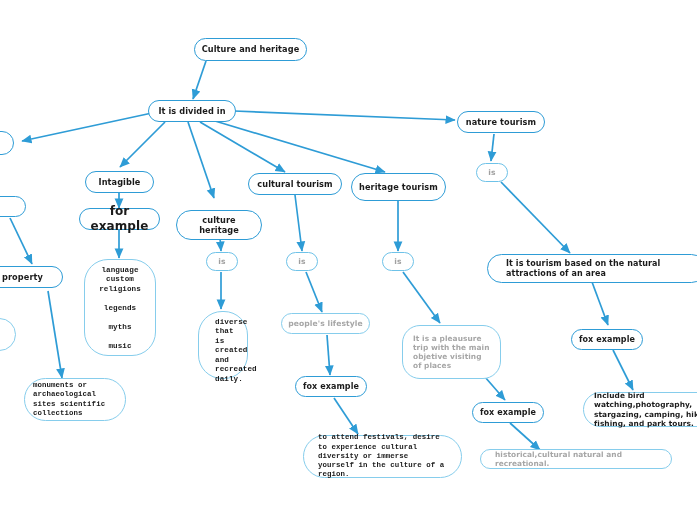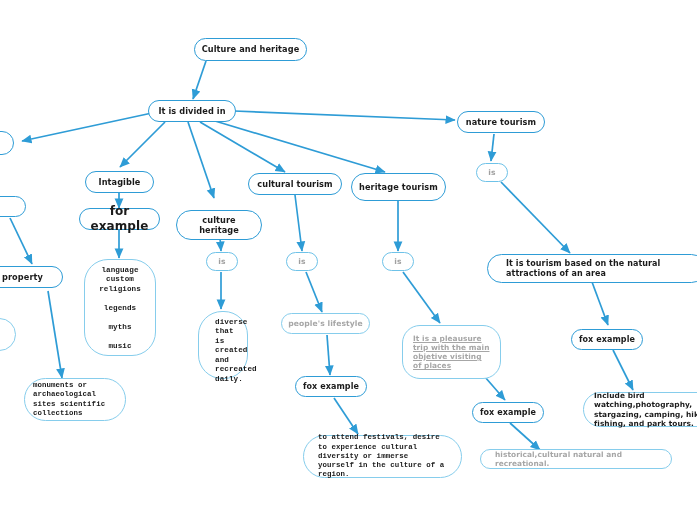--- a/index.html
+++ b/index.html
@@ -238,21 +238,21 @@
   </div>
 
   <div class="node v-dark" style="left:351px; top:173px; width:95px; height:28px; font-size:8.2px; padding:0 4px;">
     <span class="lbl">heritage tourism</span>
   </div>
 
   <div class="node v-is" style="left:382px; top:252px; width:32px; height:19px; font-size:7.6px;">
     <span class="lbl">is</span>
   </div>
 
-  <div class="node v-gray-left" style="left:402px; top:325px; width:99px; height:54px; font-size:7.4px; padding:0 10px;text-decoration:underline;">
+  <div class="node v-gray-left" style="left:402px; top:325px; width:99px; height:54px; font-size:7.4px; padding:0 10px;">
     <span class="lbl">It is a pleausure trip with the main objetive visiting of places</span>
   </div>
 
   <div class="node v-dark" style="left:472px; top:402px; width:72px; height:21px; font-size:8px; padding:0 4px;">
     <span class="lbl">fox example</span>
   </div>
 
   <div class="node v-gray-left" style="left:480px; top:449px; width:192px; height:20px; font-size:7.4px; padding:0 14px;">
     <span class="lbl">historical,cultural natural and recreational.</span>
   </div>

